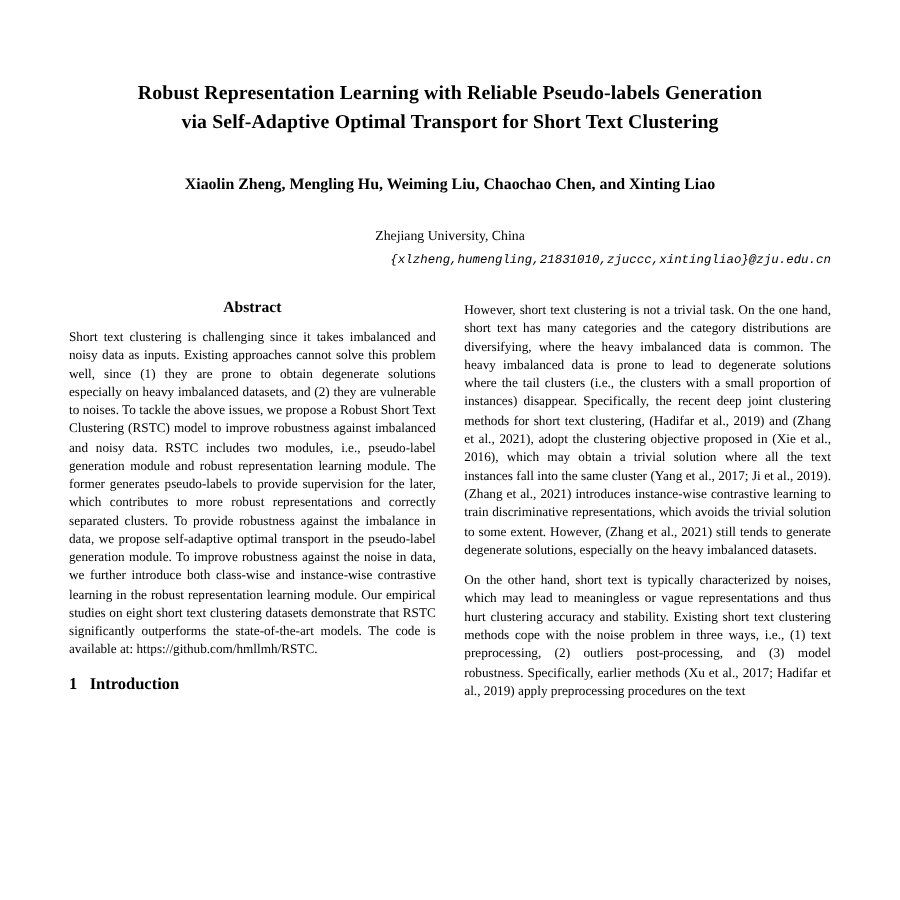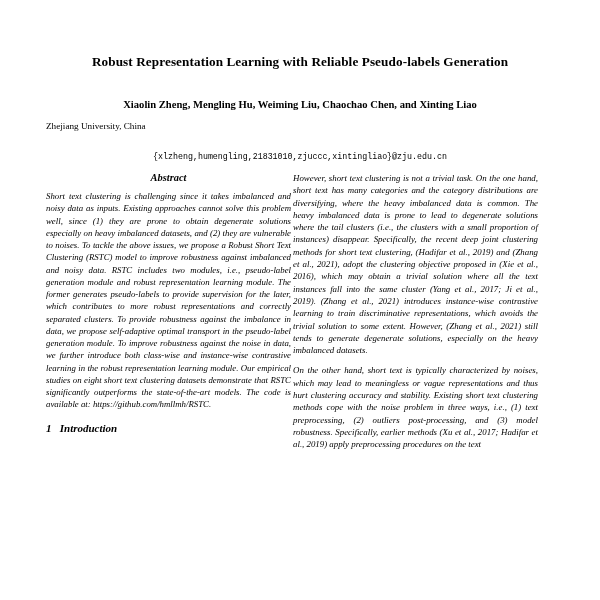--- a/index.html
+++ b/index.html
@@ -34,37 +34,37 @@
   }
   .authors {
     text-align: center;
     font-size: 10.6px;
     font-weight: bold;
     margin-top: 26px;
     line-height: 15px;
     font-family: Liberation Serif, serif;
   }
   .affil {
-    text-align: left;
+    text-align: center;
     font-size: 9.2px;
-    margin-top: 8px;
+    margin-top: 20px;
     line-height: 13px;
   }
   .email {
-    text-align: center;
+    text-align: right;
     font-family: "Liberation Mono", monospace;
     font-size: 8.3px;
-    margin-top: 17px;
+    margin-top: 3px;
     line-height: 13px;
+    font-style: italic;
   }
   .columns {
     display: flex;
-    margin-top: 9px;
-    gap: 2px;
-    font-style: italic;
+    margin-top: 20px;
+    gap: 19px;
   }
   .col {
     width: 245px;
     box-sizing: border-box;
   }
   .sec-head-center {
     text-align: center;
     font-size: 10.4px;
     font-weight: bold;
     margin: 0 0 7px 0;
@@ -87,20 +87,21 @@
     line-height: 12.25px;
   }
 </style>
 </head>
 <body>
 
 <div class="page">
 
   <div class="title">
     <span class="title-line">Robust Representation Learning with Reliable Pseudo-labels Generation</span>
+    <span class="title-line">via Self-Adaptive Optimal Transport for Short Text Clustering</span>
   </div>
 
   <div class="authors">
     <span>Xiaolin Zheng, Mengling Hu, Weiming Liu, Chaochao Chen, and Xinting Liao</span>
   </div>
 
   <div class="affil">Zhejiang University, China</div>
 
   <div class="email">{xlzheng,humengling,21831010,zjuccc,xintingliao}@zju.edu.cn</div>
 

